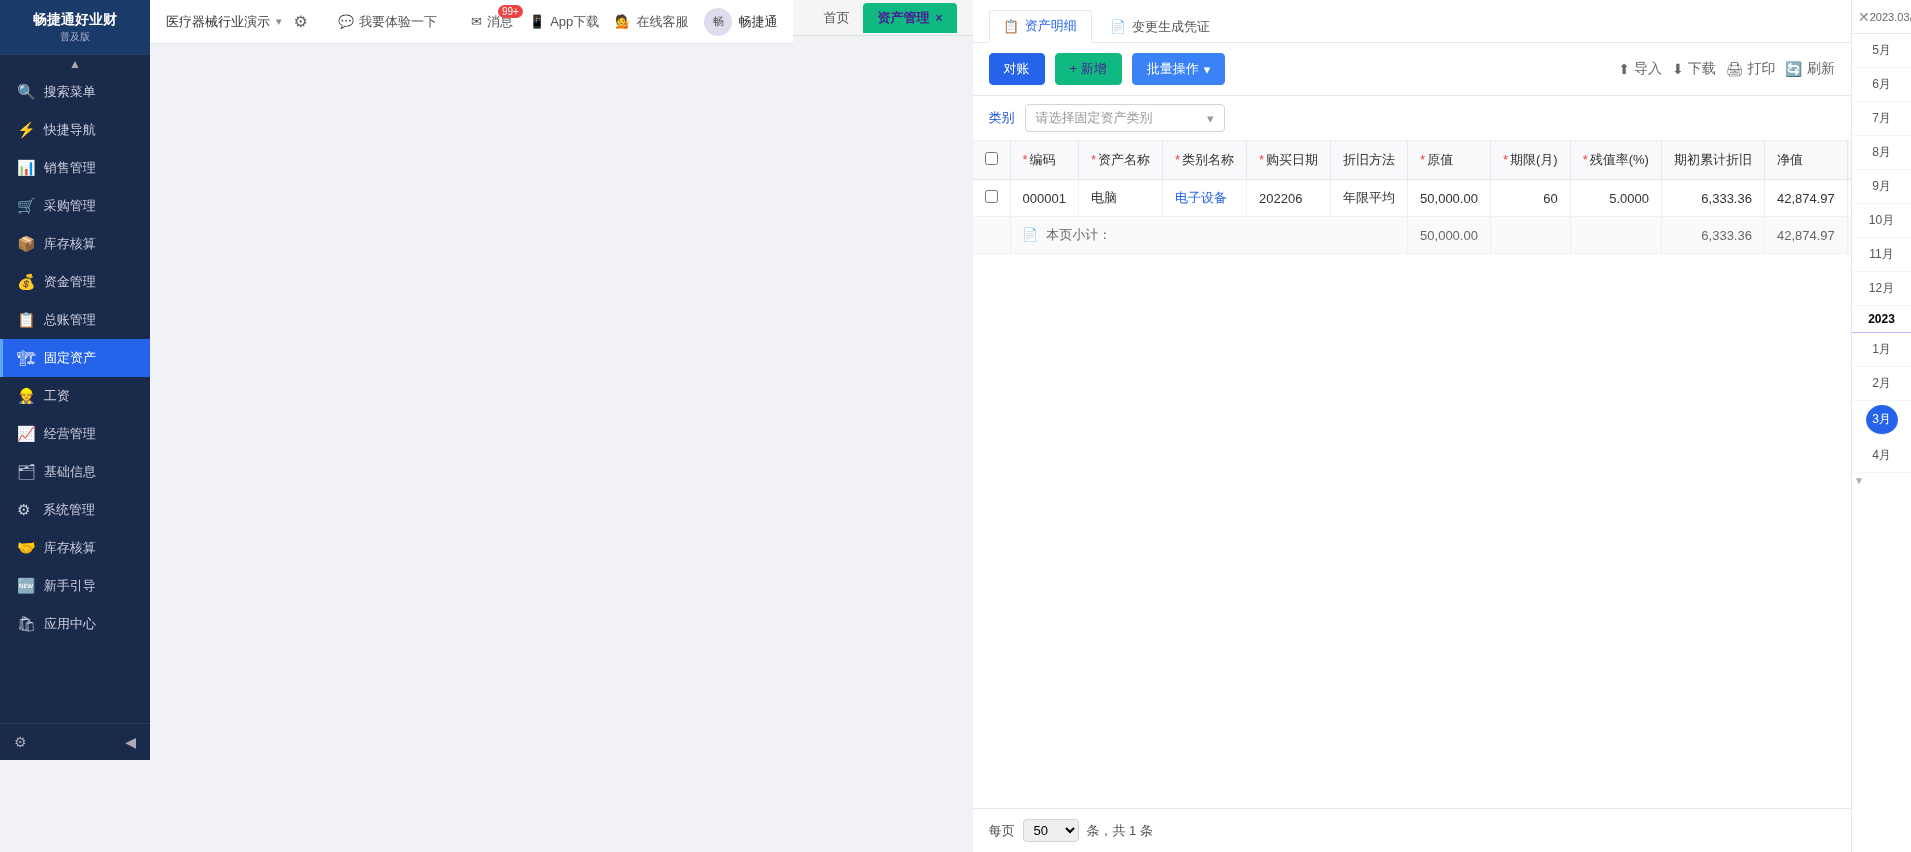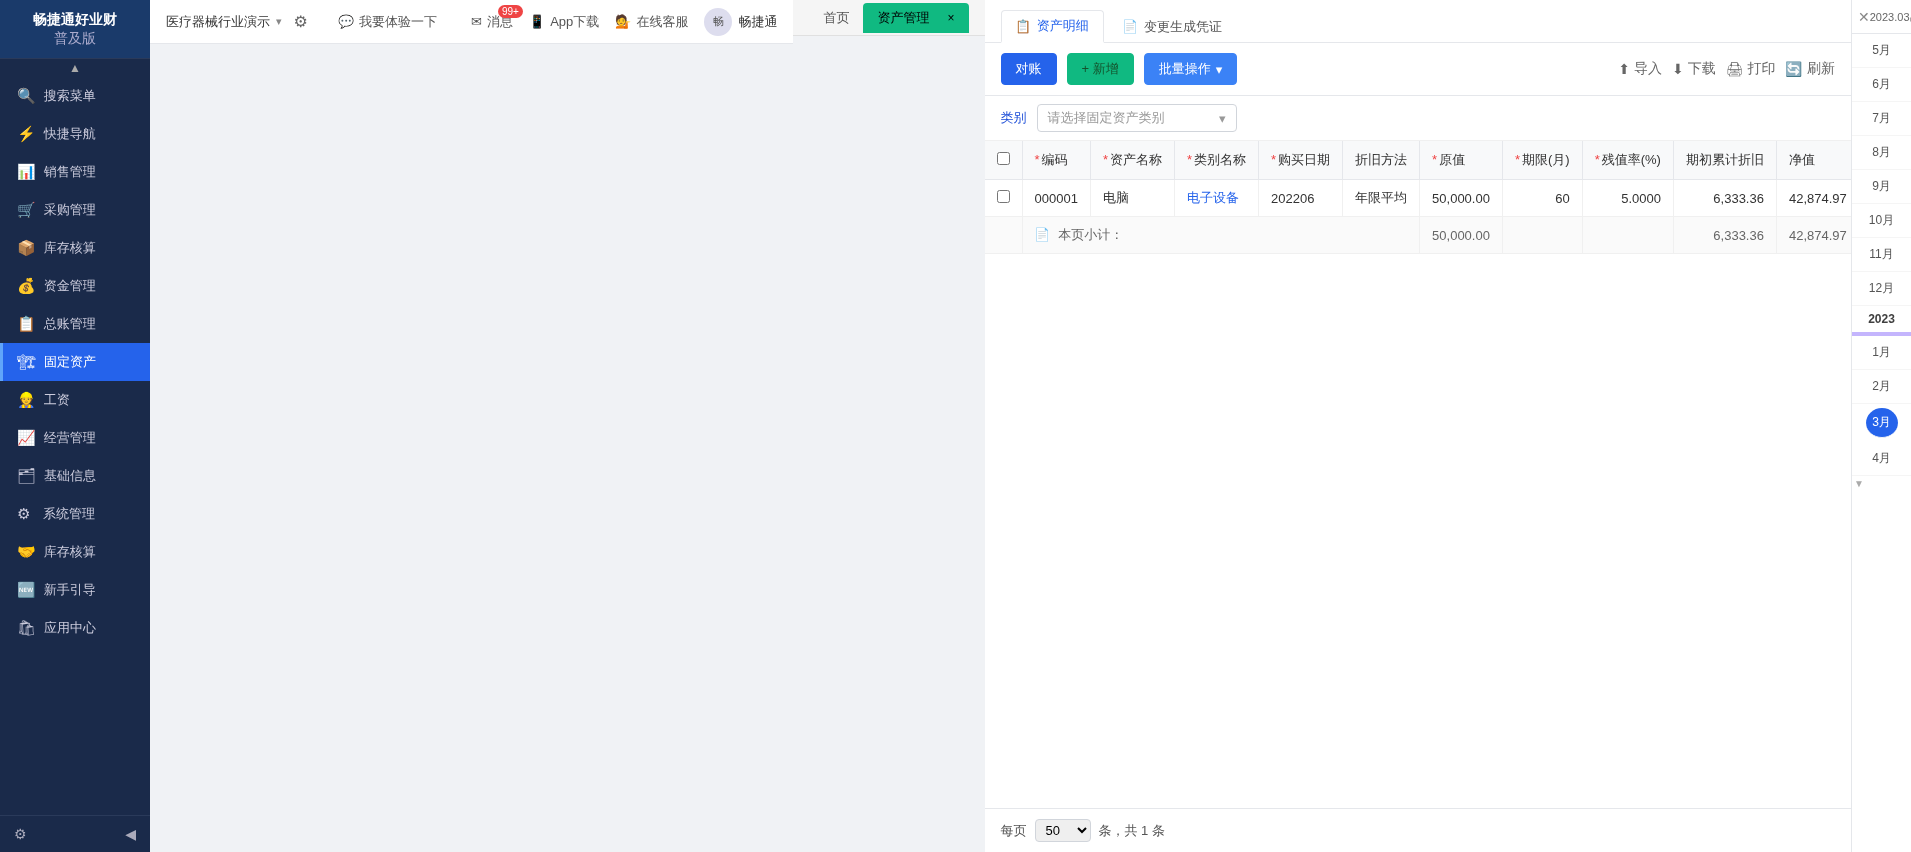--- a/index.html
+++ b/index.html
@@ -5,36 +5,36 @@
     * { box-sizing: border-box; margin: 0; padding: 0; font-family: 'Microsoft YaHei', Arial, sans-serif; }
     body { width: 1911px; height: 852px; overflow: hidden; display: flex; background: #f0f2f5; }
 
     
     .sidebar {
       width: 150px;
       min-width: 150px;
       background: #1a2a4a;
       display: flex;
       flex-direction: column;
-      height: 852px;
+      height: 760px;
       position: relative;
       justify-content: space-between;
     }
     .sidebar-logo {
       background: #1a3a6a;
       padding: 10px 8px;
       color: #fff;
       font-size: 13px;
       display: flex;
       flex-direction: column;
       align-items: center;
       border-bottom: 1px solid #2a3a5a;
     }
     .sidebar-logo .logo-title { font-weight: bold; font-size: 14px; line-height: 1.3; }
-    .sidebar-logo .logo-sub { font-size: 14px; color: #aac; margin-top: 2px; }
+    .sidebar-logo .logo-sub { font-size: 10px; color: #aac; margin-top: 2px; }
     .sidebar-scroll-up, .sidebar-scroll-down {
       background: #1a2a4a;
       color: #aaa;
       text-align: center;
       padding: 2px;
       cursor: pointer;
       font-size: 12px;
     }
     .sidebar-nav {
       flex: 1;
@@ -169,24 +169,25 @@
     .tab {
       padding: 6px 14px;
       font-size: 13px;
       color: #555;
       cursor: pointer;
       border-radius: 4px 4px 0 0;
       background: transparent;
     }
     .tab.active {
       background: #10b981;
-      color: #000000;
-      display: flex;
-      align-items: center;
-      gap: 18px;
+      color: #4c1d95;
+      display: flex;
+      align-items: center;
+      gap: 6px;
+      font-weight: bold;
     }
     .tab .tab-close { font-size: 12px; cursor: pointer; }
 
     
     .content {
       flex: 1;
       display: flex;
       overflow: hidden;
     }
 
@@ -252,21 +253,21 @@
       align-items: center;
       gap: 5px;
     }
     .btn-primary {
       background: #2563eb;
       color: #fff;
       border-color: #2563eb;
     }
     .btn-success {
       background: #10b981;
-      color: #14532d;
+      color: #4c1d95;
       border-color: #10b981;
     }
     .btn-dropdown {
       background: #3b82f6;
       color: #fff;
       border-color: #3b82f6;
     }
     .btn-icon { font-size: 14px; color: #666; cursor: pointer; display: flex; align-items: center; gap: 4px; }
 
     
@@ -366,23 +367,23 @@
       width: 100%;
       padding: 8px 6px;
       border-bottom: 1px solid #e5e7eb;
       font-size: 11px;
       color: #666;
     }
     .right-panel-close { cursor: pointer; color: #888; font-size: 14px; }
     .right-panel-expand { cursor: pointer; color: #888; font-size: 14px; }
     .right-panel-year {
       font-size: 12px;
-      color: #404040;
+      color: #000000;
       padding: 6px 4px;
-      border-bottom: 4px solid #c4b5fd;
+      border-bottom: 1px solid #c4b5fd;
       width: 100%;
       text-align: center;
       font-weight: bold;
     }
     .month-item {
       width: 100%;
       text-align: center;
       padding: 8px 4px;
       font-size: 12px;
       color: #555;

